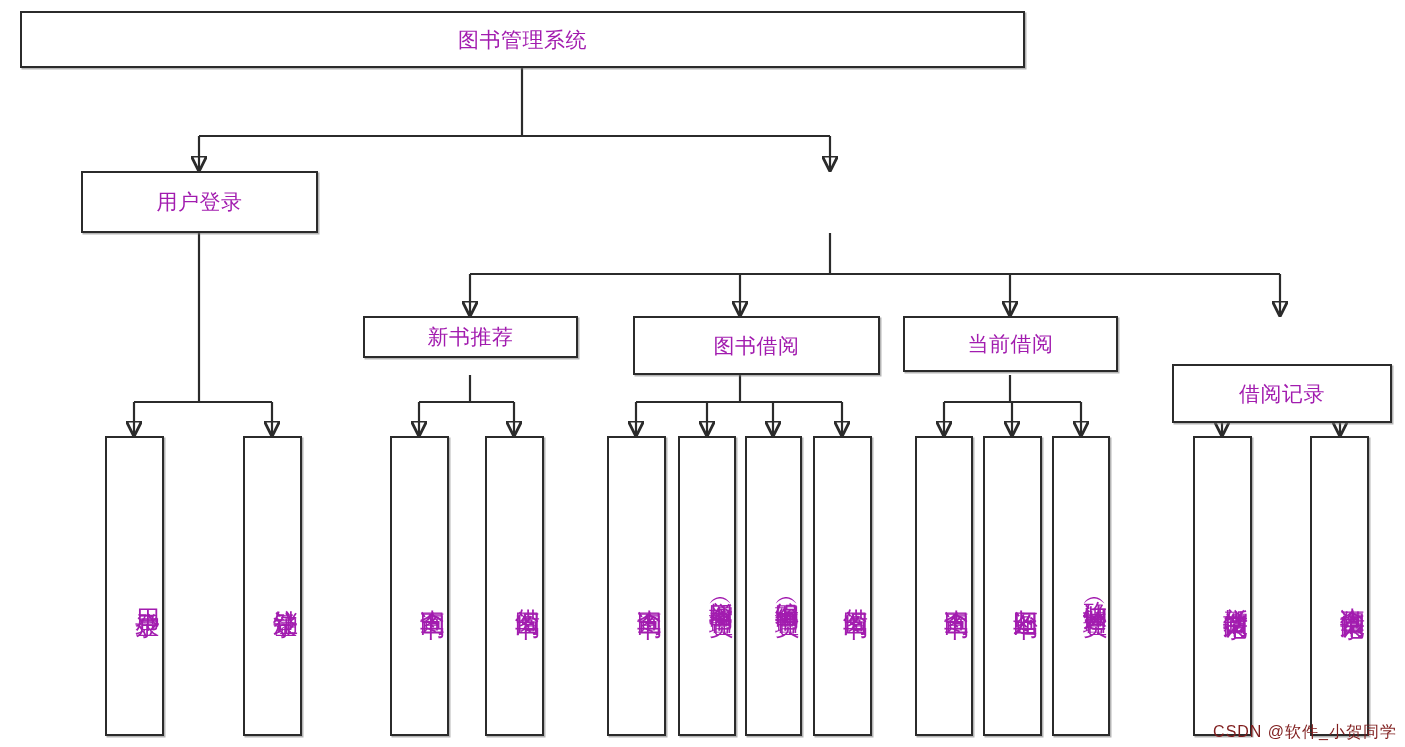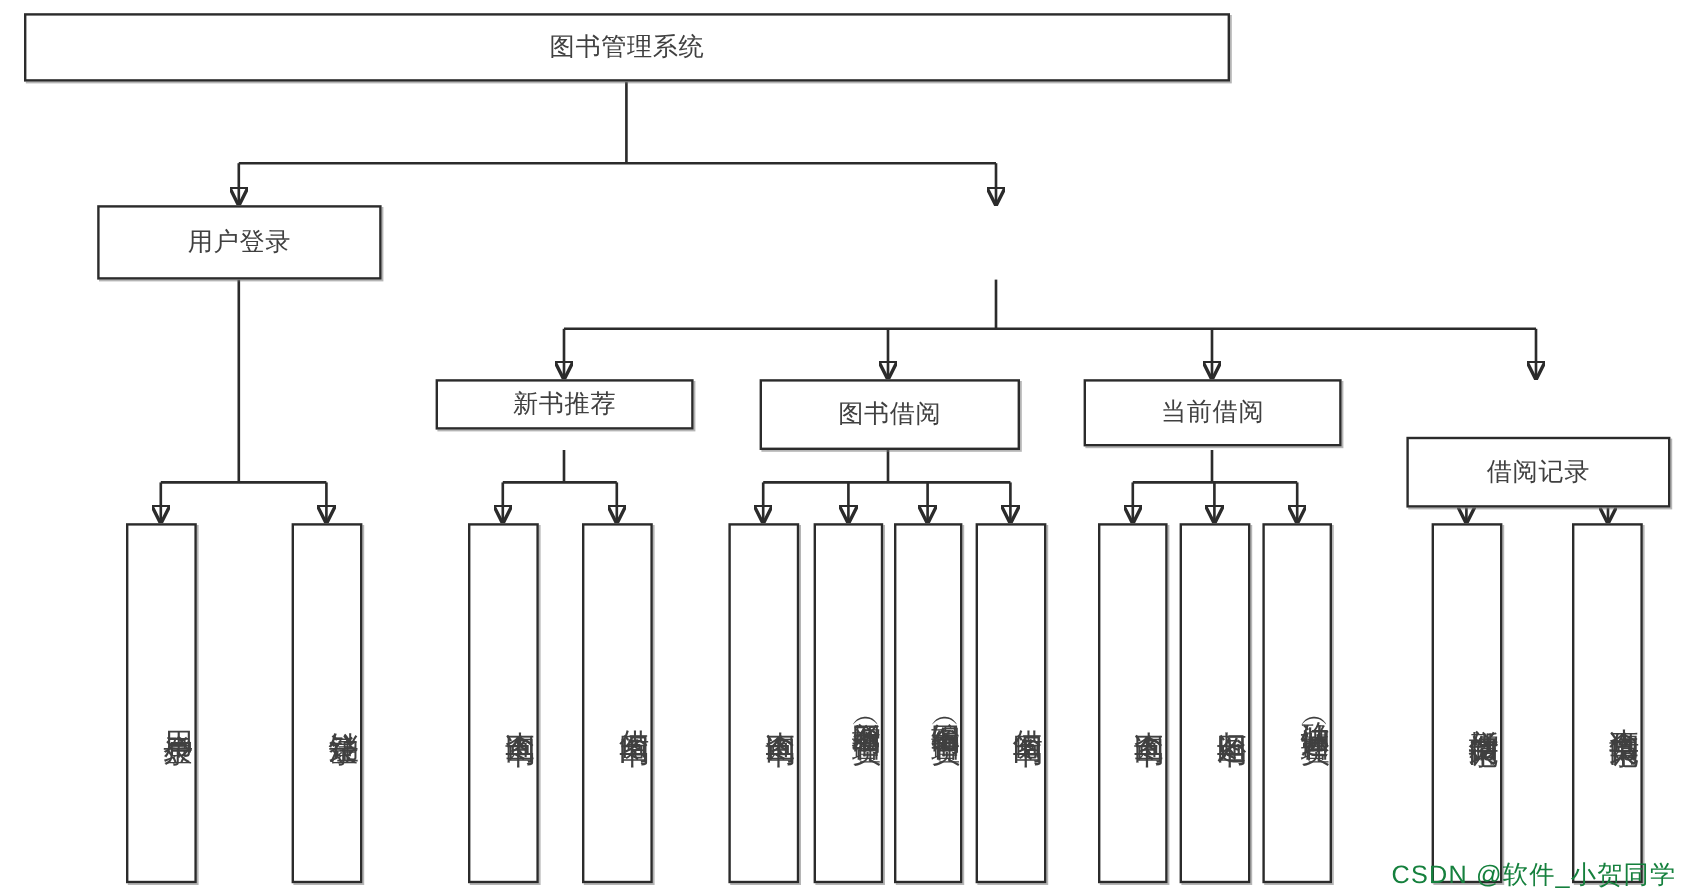--- a/index.html
+++ b/index.html
@@ -35,21 +35,21 @@
   
   .node {
     position: absolute;
     box-sizing: border-box;
     background: #ffffff;
     border: 2.2px solid #2b2b2b;
     box-shadow: 1.5px 1.5px 0 rgba(120,120,120,0.55);
     display: flex;
     align-items: center;
     justify-content: center;
-    color: #404040;
+    color: #a21caf;
     text-align: center;
   }
   .node.horiz {
     font-size: 21px;
     letter-spacing: 0.5px;
     line-height: 1.2;
   }
   
   .node.vert {
     writing-mode: vertical-rl;
@@ -63,22 +63,22 @@
   }
   .node.vert.tall {
     padding-top: 10px;
     font-size: 24px;
   }
   
   #watermark {
     position: absolute;
     right: 8px;
     bottom: 4px;
-    font-size: 21px;
-    color: #15803d;
+    font-size: 16px;
+    color: #7f1d1d;
     letter-spacing: 1px;
     white-space: nowrap;
     user-select: none;
   }
 </style>
 </head>
 <body>
 
 <div id="canvas">
 
@@ -138,21 +138,21 @@
 
   <div class="node horiz" style="left:81px; top:171px; width:237px; height:62px;">
     <span>用户登录</span>
   </div>
 
 
   <div class="node horiz" style="left:363px; top:316px; width:215px; height:42px;">
     <span>新书推荐</span>
   </div>
 
-  <div class="node horiz" style="left:633px; top:316px; width:217px; height:59px;">
+  <div class="node horiz" style="left:633px; top:316px; width:247px; height:59px;">
     <span>图书借阅</span>
   </div>
 
   <div class="node horiz" style="left:903px; top:316px; width:215px; height:56px;">
     <span>当前借阅</span>
   </div>
 
   <div class="node horiz" style="left:1172px; top:316px; width:220px; height:59px;margin-top:48px;">
     <span>借阅记录</span>
   </div>

